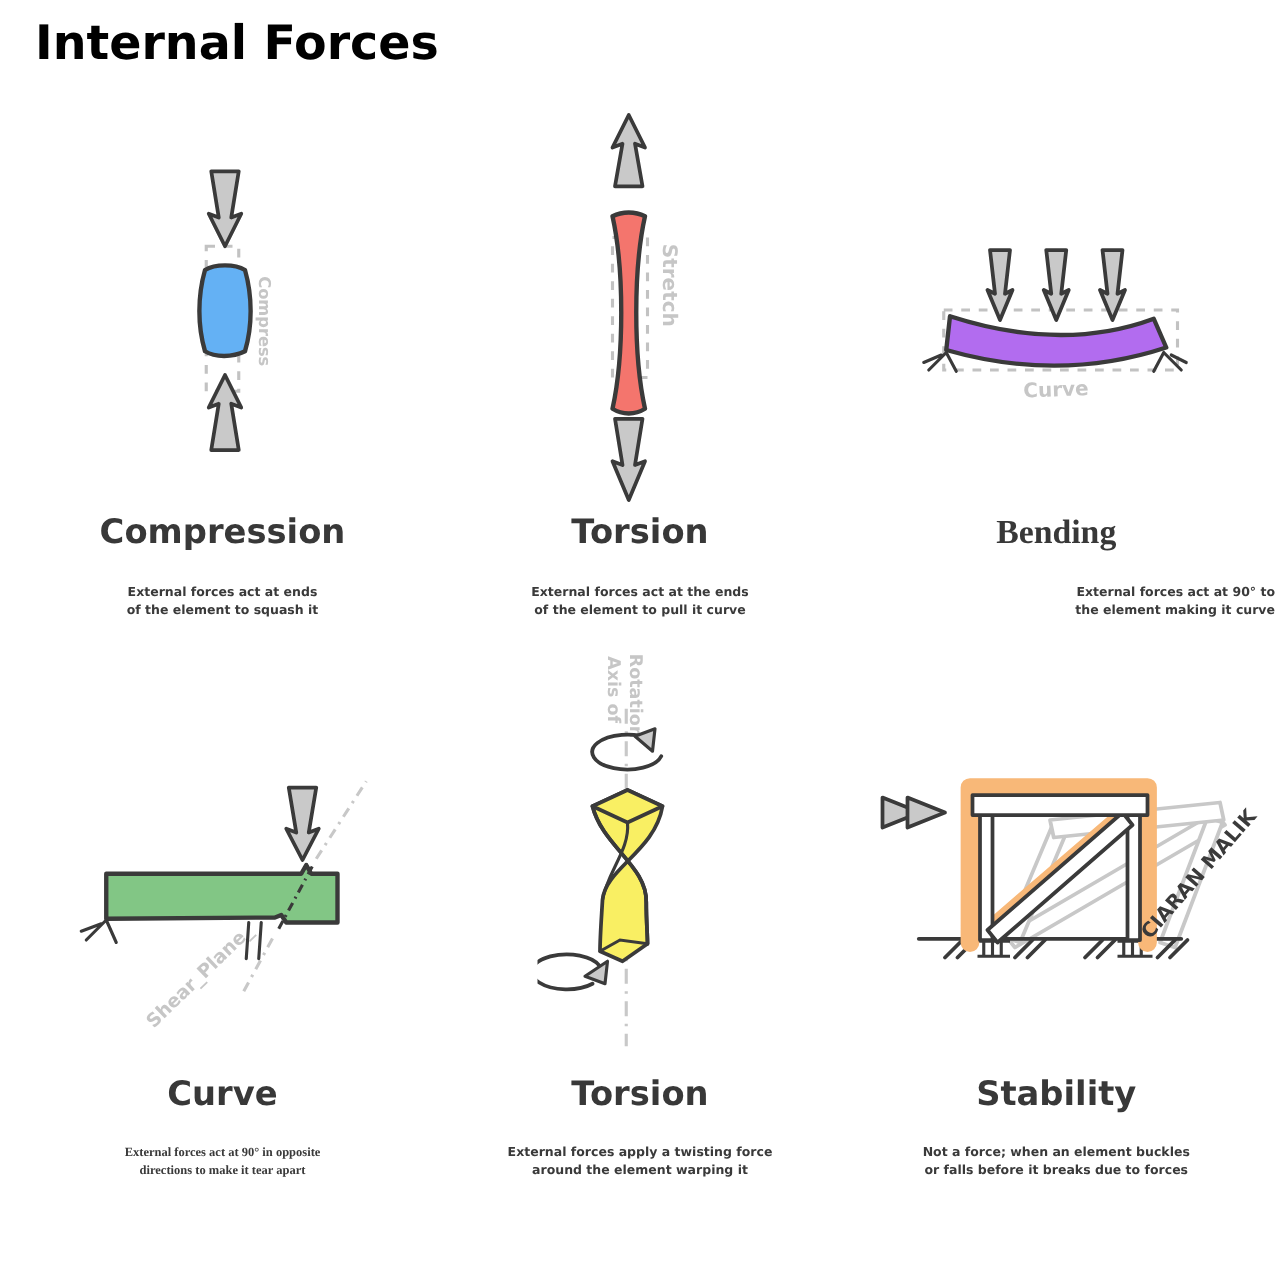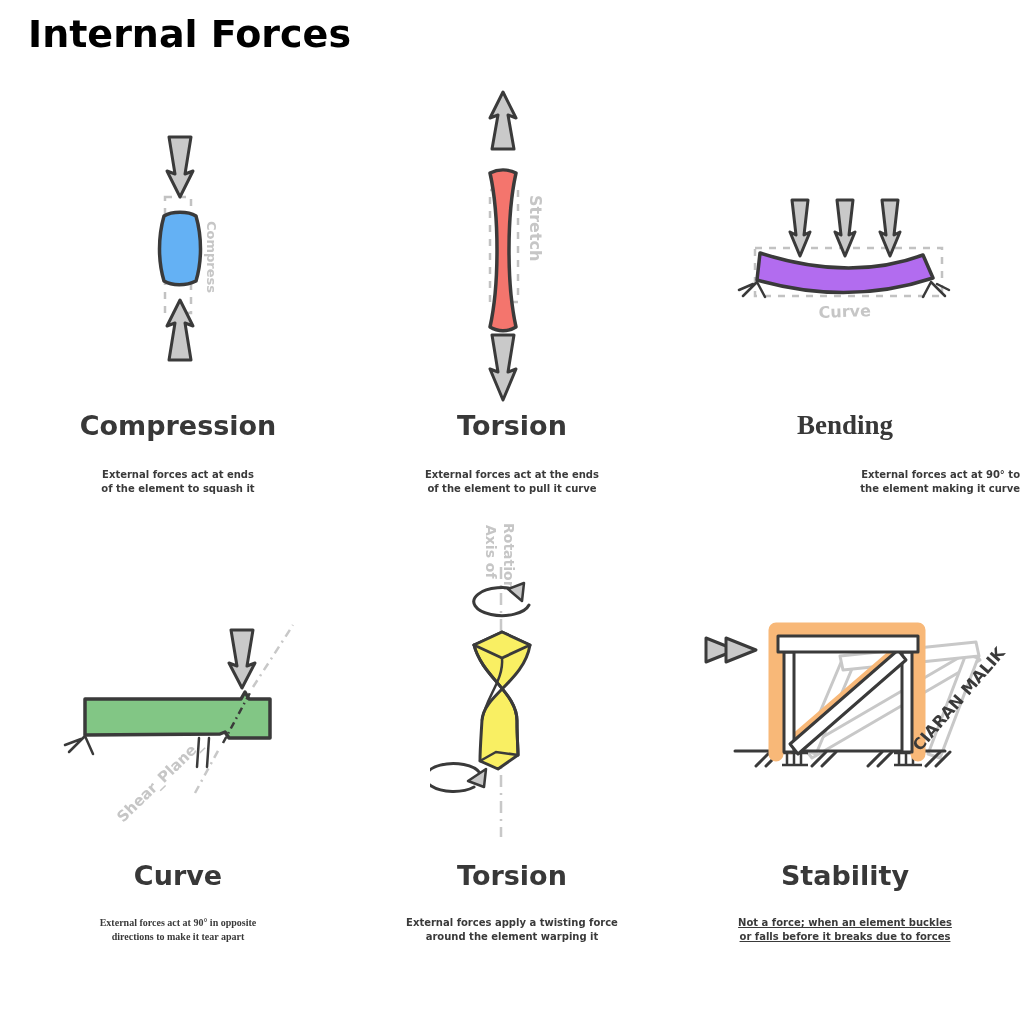--- a/index.html
+++ b/index.html
@@ -137,14 +137,14 @@
 the element making it curve</div>
 
 <div class="abs heading" style="left:8px;top:860px;">Curve</div>
 <div class="abs heading" style="left:342px;top:860px;">Torsion</div>
 <div class="abs heading" style="left:675px;top:860px;">Stability</div>
 
 <div class="abs desc" style="left:8px;top:916px;font-family:Liberation Serif, serif;">External forces act at 90° in opposite
 directions to make it tear apart</div>
 <div class="abs desc" style="left:342px;top:916px;">External forces apply a twisting force
 around the element warping it</div>
-<div class="abs desc" style="left:675px;top:916px;text-decoration:underline;">Not a force; when an element buckles
+<div class="abs desc" style="left:675px;top:916px;">Not a force; when an element buckles
 or falls before it breaks due to forces</div>
 
 </body></html>

